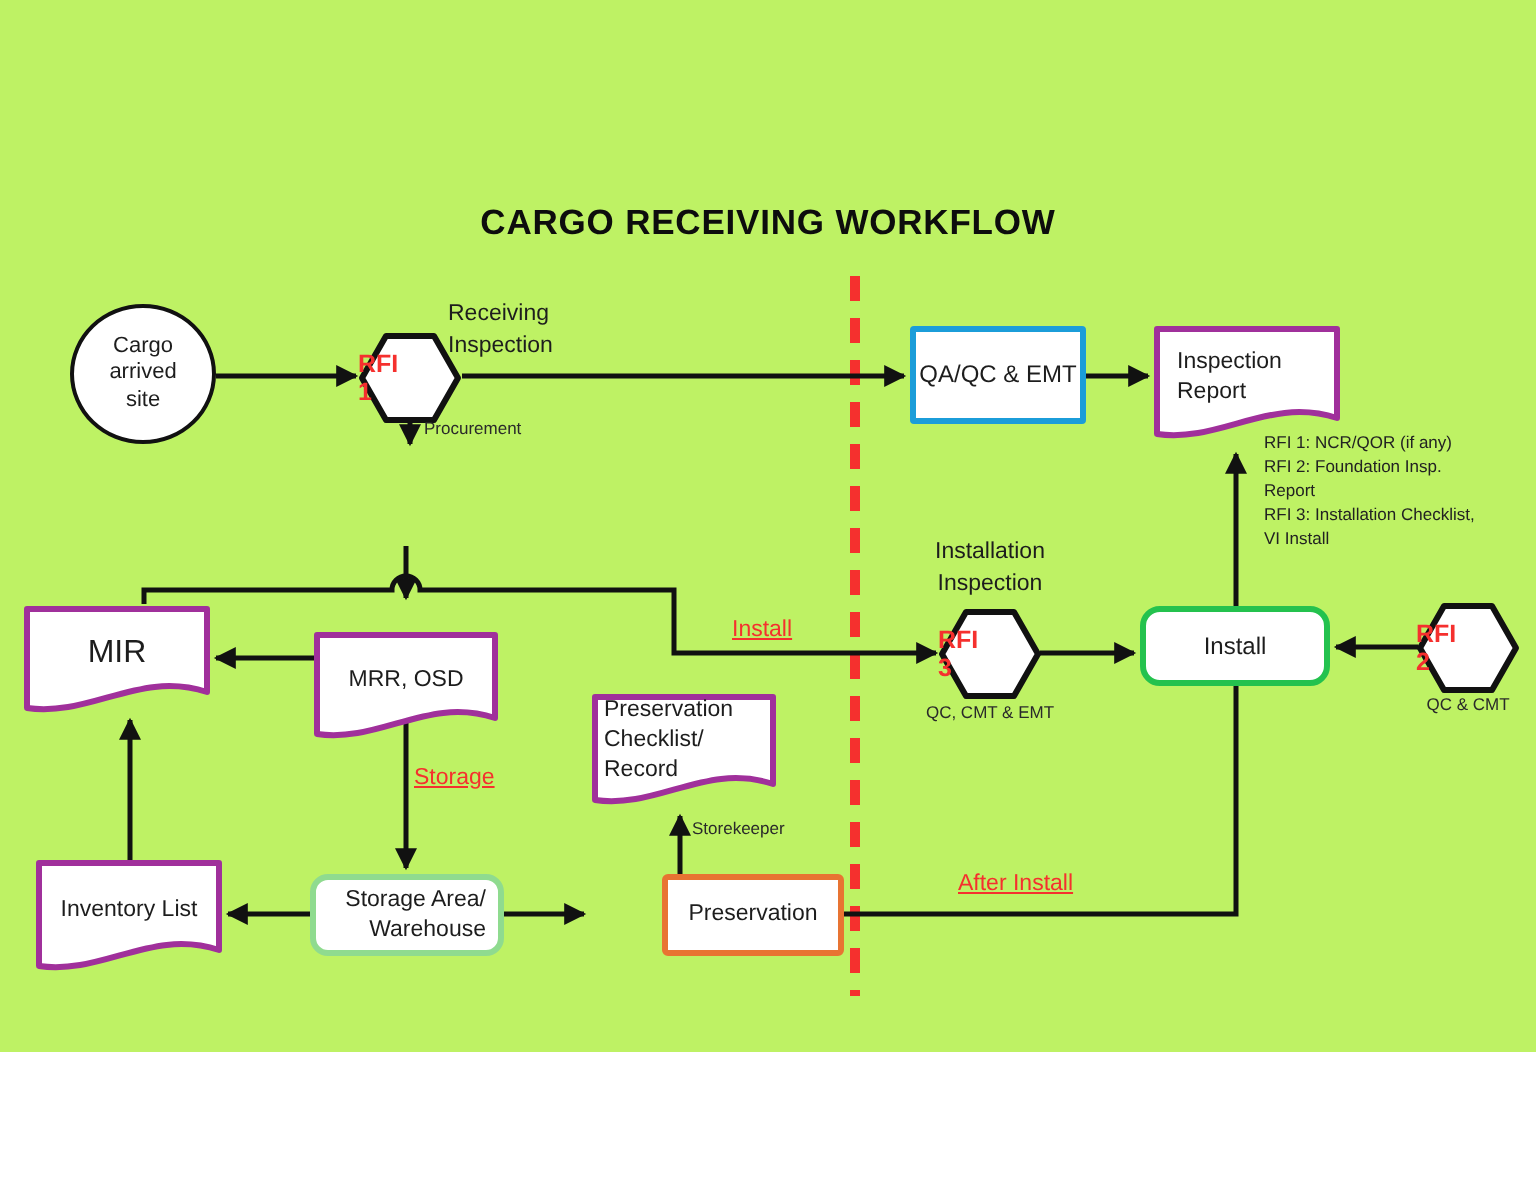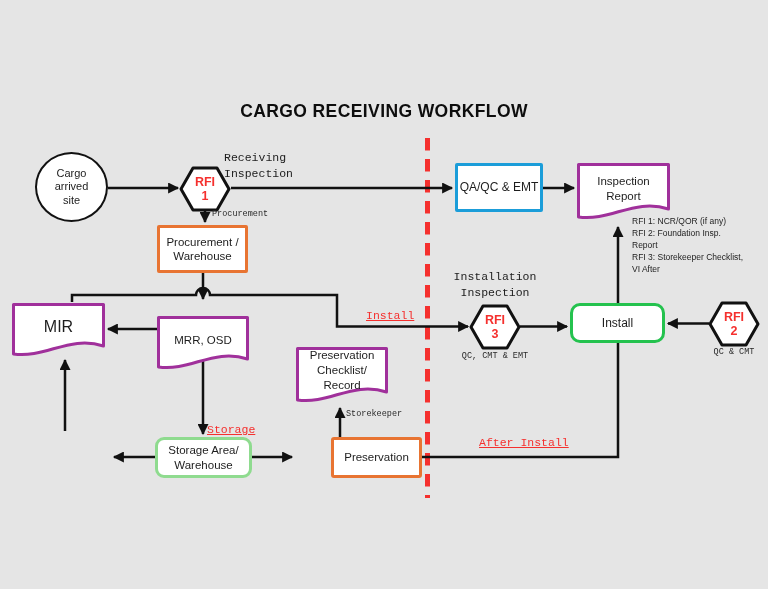--- a/index.html
+++ b/index.html
@@ -1,41 +1,41 @@
 <!DOCTYPE html>
 <html><head>
 <meta charset="utf-8">
 <style>
   :root{
     --purple:#A0309B; --orange:#E87432; --blue:#1B9DD9; --green:#24C24E;
     --lgreen:#8FDB8F; --red:#F5302E; --line:#111111; --ink:#1d1d1d;
   }
   html,body{margin:0;padding:0;background:#fff;}
-  .canvas{position:relative;width:768px;height:589px;background:#e5e5e5;overflow:hidden;
+  .canvas{position:relative;width:768px;height:526px;background:#bef264;overflow:hidden;
           font-family:"Liberation Sans", sans-serif;color:var(--ink);}
   .abs{position:absolute;}
   .title{left:0;right:0;top:101px;text-align:center;font-size:17.5px;font-weight:700;
          letter-spacing:.4px;color:#0d0d0d;}
   svg.wires{position:absolute;left:0;top:0;z-index:1;}
   .node{position:absolute;z-index:2;display:flex;align-items:center;justify-content:center;
         text-align:center;font-size:11.5px;line-height:1.22;background:#fff;box-sizing:border-box;}
   .ellipse{border:2.5px solid var(--line);border-radius:50%;font-size:11px;}
   .rect-orange{border:3px solid var(--orange);border-radius:2px;}
   .rect-blue{border:3px solid var(--blue);border-radius:2px;font-size:12px;}
   .rect-green{border:3px solid var(--green);border-radius:10px;font-size:12px;}
-  .rect-lgreen{border:3px solid var(--lgreen);border-radius:9px;}
+  .rect-lgreen{border:3px solid var(--lgreen);border-radius:9px;text-align:right;}
   .doc{position:absolute;z-index:2;background:transparent;}
   .doc svg{position:absolute;left:0;top:0;}
   .doc .txt{position:absolute;left:0;right:0;top:6px;bottom:14px;display:flex;
-            align-items:center;justify-content:center;text-align:center;
+            align-items:center;justify-content:center;text-align:left;
             font-size:11.5px;line-height:1.3;}
   .hex{position:absolute;z-index:2;}
-  .hex .txt{position:absolute;inset:0;display:flex;flex-direction:column;align-items:center;
+  .hex .txt{position:absolute;inset:0;display:flex;flex-direction:column;align-items:flex-start;
             justify-content:center;color:var(--red);font-size:12.5px;font-weight:600;line-height:1.15;}
-  .lbl{position:absolute;z-index:3;font-size:11.5px;line-height:1.35;font-family:Liberation Mono, monospace;}
+  .lbl{position:absolute;z-index:3;font-size:11.5px;line-height:1.35;}
   .lbl.small{font-size:8.5px;color:#2a2a2a;}
   .lbl.red{color:var(--red);text-decoration:underline;font-size:11.5px;}
   .lbl.center{text-align:center;}
   .notes{position:absolute;z-index:3;font-size:8.5px;line-height:1.42;color:#222;white-space:nowrap;}
 </style>
 </head>
 <body>
 
 <div class="canvas">
 
@@ -76,23 +76,20 @@
   <div class="hex" style="left:179px;top:166px;width:52px;height:46px;">
     <svg width="52" height="46">
         <polygon points="14,2 38,2 50,23 38,44 14,44 2,23" fill="#fff" stroke="#111" stroke-width="3" stroke-linejoin="round"></polygon>
       </svg>
     <div class="txt">
       <span>RFI</span>
       <span>1</span>
     </div>
   </div>
 
-  <div class="node rect-orange" style="left:157px;top:225px;width:91px;height:48px;padding:2px 6px;">
-    <span>Procurement / Warehouse</span>
-  </div>
 
   <div class="node rect-blue" style="left:455px;top:163px;width:88px;height:49px;">
     <span>QA/QC &amp; EMT</span>
   </div>
 
   <div class="doc" style="left:577px;top:163px;width:93px;height:59px;">
       <svg width="93" height="59">
         <path d="M1.5,1.5 L91.5,1.5 L91.5,46 C57.7,35 33.5,58.5 1.5,54 Z" fill="#fff" stroke="#A0309B" stroke-width="3" stroke-linejoin="round"></path>
       </svg>
     <div class="txt">
@@ -111,20 +108,28 @@
 
   <div class="doc" style="left:157px;top:316px;width:92px;height:56px;">
       <svg width="92" height="56">
         <path d="M1.5,1.5 L90.5,1.5 L90.5,43 C57.0,32 33.1,55.5 1.5,51 Z" fill="#fff" stroke="#A0309B" stroke-width="3" stroke-linejoin="round"></path>
       </svg>
     <div class="txt">
         <span>MRR, OSD</span>
       </div>
   </div>
 
+  <div class="doc" style="left:18px;top:430px;width:93px;height:58px;">
+      <svg width="93" height="58">
+        <path d="M1.5,1.5 L91.5,1.5 L91.5,45 C57.7,34 33.5,57.5 1.5,53 Z" fill="#fff" stroke="#A0309B" stroke-width="3" stroke-linejoin="round"></path>
+      </svg>
+    <div class="txt">
+        <span>Inventory List</span>
+      </div>
+  </div>
 
   <div class="node rect-lgreen" style="left:155px;top:437px;width:97px;height:41px;padding:1px 6px;">
     <span>Storage Area/ Warehouse</span>
   </div>
 
   <div class="node rect-orange" style="left:295px;top:437px;width:91px;height:41px;border-radius:3px;margin-left:36px;">
     <span>Preservation</span>
   </div>
 
   <div class="doc" style="left:296px;top:347px;width:92px;height:58px;">
@@ -155,29 +160,29 @@
         <polygon points="14,2 38,2 50,23 38,44 14,44 2,23" fill="#fff" stroke="#111" stroke-width="3" stroke-linejoin="round"></polygon>
       </svg>
     <div class="txt">
       <span>RFI</span>
       <span>2</span>
     </div>
   </div>
 
   <div class="lbl" style="left:224px;top:150px;width:80px;">Receiving Inspection</div>
   <div class="lbl small" style="left:212px;top:209px;">Procurement</div>
-  <div class="lbl red" style="left:207px;top:382px;margin-top:40px;">Storage</div>
+  <div class="lbl red" style="left:207px;top:382px;">Storage</div>
   <div class="lbl red" style="left:366px;top:308px;">Install</div>
   <div class="lbl red" style="left:479px;top:435px;">After Install</div>
   <div class="lbl small" style="left:346px;top:409px;text-align:right;">Storekeeper</div>
   <div class="lbl center" style="left:453px;top:269px;width:84px;">Installation Inspection</div>
   <div class="lbl small center" style="left:458px;top:351px;width:74px;">QC, CMT &amp; EMT</div>
   <div class="lbl small center" style="left:703px;top:347px;width:62px;">QC &amp; CMT</div>
 
   <div class="notes" style="left:632px;top:215px;">
     <div>RFI 1: NCR/QOR (if any)</div>
     <div>RFI 2: Foundation Insp.</div>
     <div>Report</div>
-    <div>RFI 3: Storekeeper Checklist,</div>
-    <div>VI After</div>
+    <div>RFI 3: Installation Checklist,</div>
+    <div>VI Install</div>
   </div>
 
 </div>
 
 </body></html>

